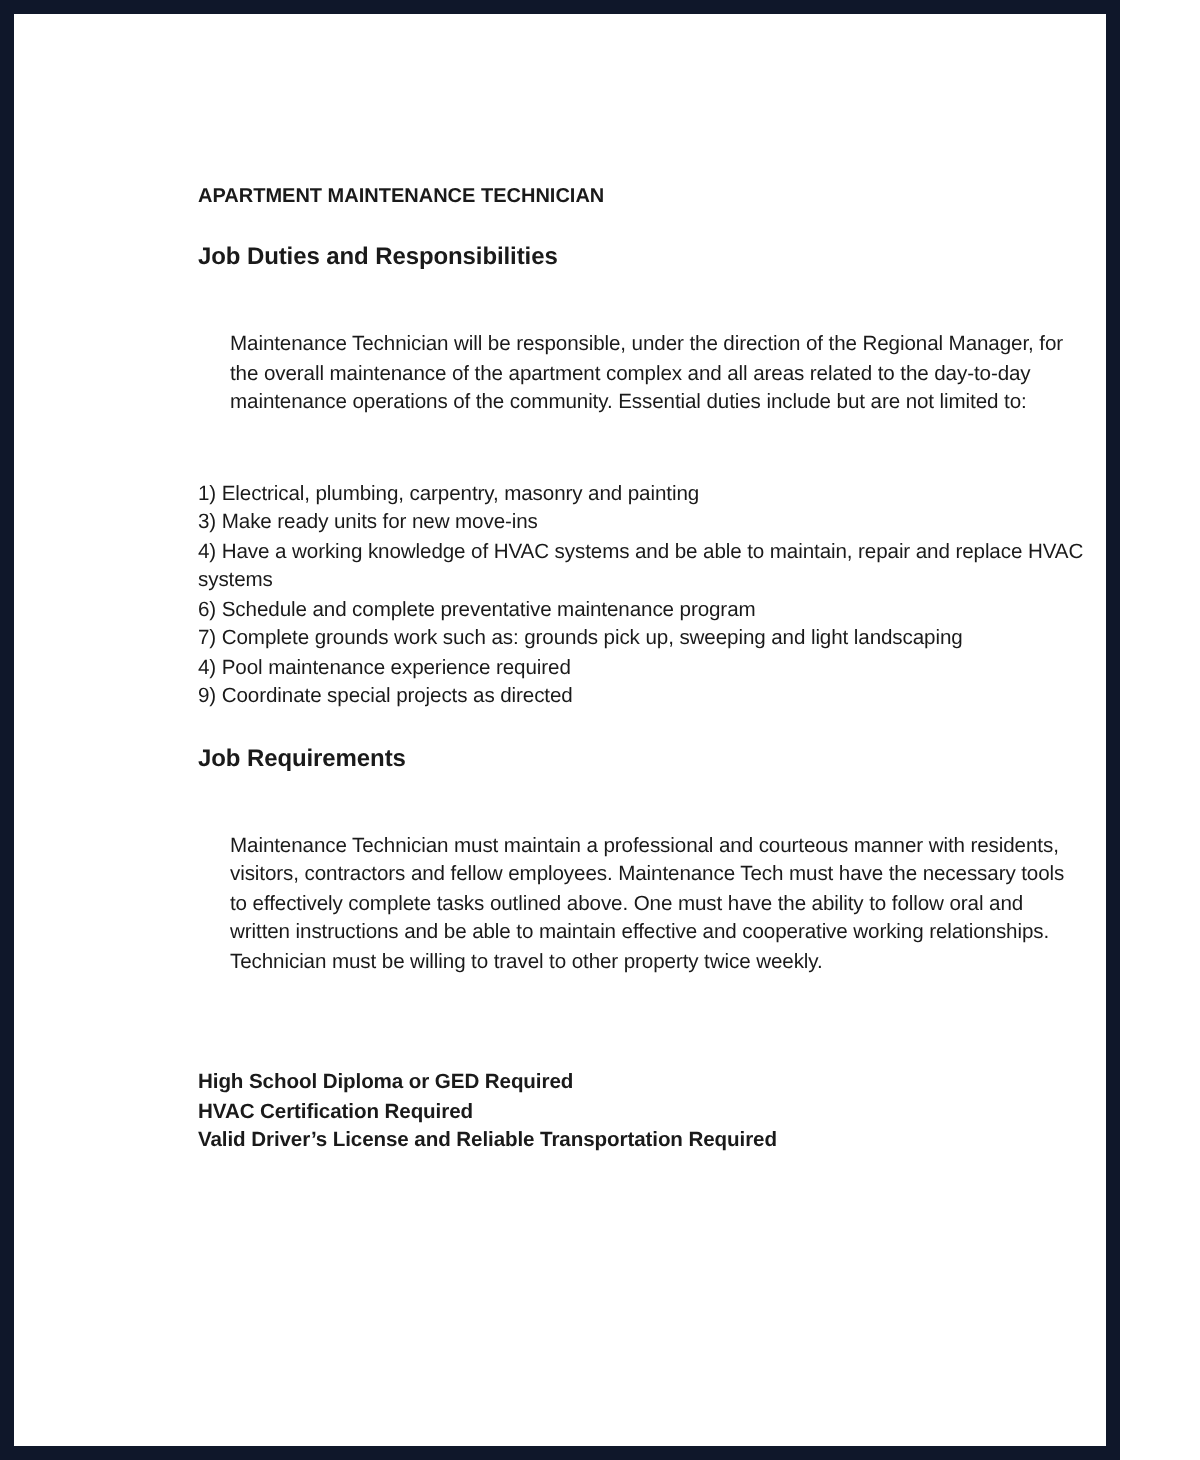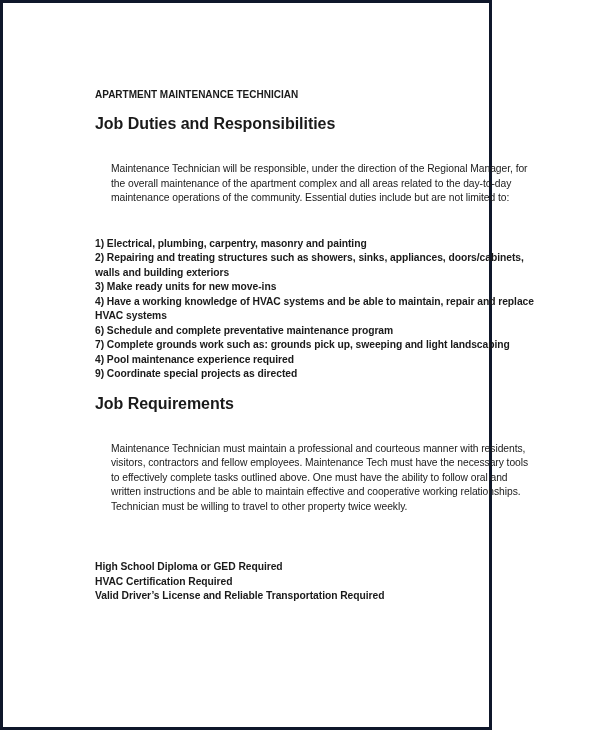--- a/index.html
+++ b/index.html
@@ -8,23 +8,23 @@
       background: #ffffff;
     }
     body {
       width: 600px;
       height: 730px;
       overflow: hidden;
     }
     .page {
       position: relative;
       box-sizing: border-box;
-      width: 492px;
+      width: 560px;
       height: 730px;
-      border: 3px solid #0f172a;
+      border: 7px solid #0f172a;
       background: #ffffff;
       font-family: "Liberation Sans", sans-serif;
       font-size: 10.3px;
       color: #1a1a1a;
       letter-spacing: -0.05px;
     }
     .content {
       position: absolute;
       left: 92px;
       top: 85px;
@@ -32,35 +32,34 @@
     }
     .title {
       font-weight: bold;
       font-size: 10px;
       line-height: 14px;
       margin: 0;
       letter-spacing: 0;
     }
     .heading {
       font-weight: bold;
-      font-size: 16px;
+      font-size: 12px;
       line-height: 14px;
       margin: 0;
     }
     .para {
       line-height: 14.5px;
       margin: 16px;
     }
     .gap-title { height: 15px; }
     .gap-sec { height: 15px; }
     .list {
       margin: 0;
       padding: 0;
       list-style: none;
-      font-weight: bold;
     }
     .list li {
       line-height: 14.5px;
       margin: 0;
       padding: 0;
     }
     .lines div {
       line-height: 14.5px;
       font-weight: bold;
     }
@@ -75,21 +74,20 @@
     <div class="gap-title"></div>
 
     <p class="heading">Job Duties and Responsibilities</p>
     <div class="gap-sec"></div>
 
     <p class="para">Maintenance Technician will be responsible, under the direction of the Regional Manager, for the overall maintenance of the apartment complex and all areas related to the day-to-day maintenance operations of the community. Essential duties include but are not limited to:</p>
     <div class="gap-sec"></div>
 
     <ul class="list">
       <li>1) Electrical, plumbing, carpentry, masonry and painting</li>
-      <li>2) Repairing and treating structures such as showers, sinks, appliances, doors/cabinets, walls and building exteriors</li>
       <li>3) Make ready units for new move-ins</li>
       <li>4) Have a working knowledge of HVAC systems and be able to maintain, repair and replace HVAC systems</li>
       <li>6) Schedule and complete preventative maintenance program</li>
       <li>7) Complete grounds work such as: grounds pick up, sweeping and light landscaping</li>
       <li>4) Pool maintenance experience required</li>
       <li>9) Coordinate special projects as directed</li>
     </ul>
     <div class="gap-sec"></div>
 
     <p class="heading">Job Requirements</p>

